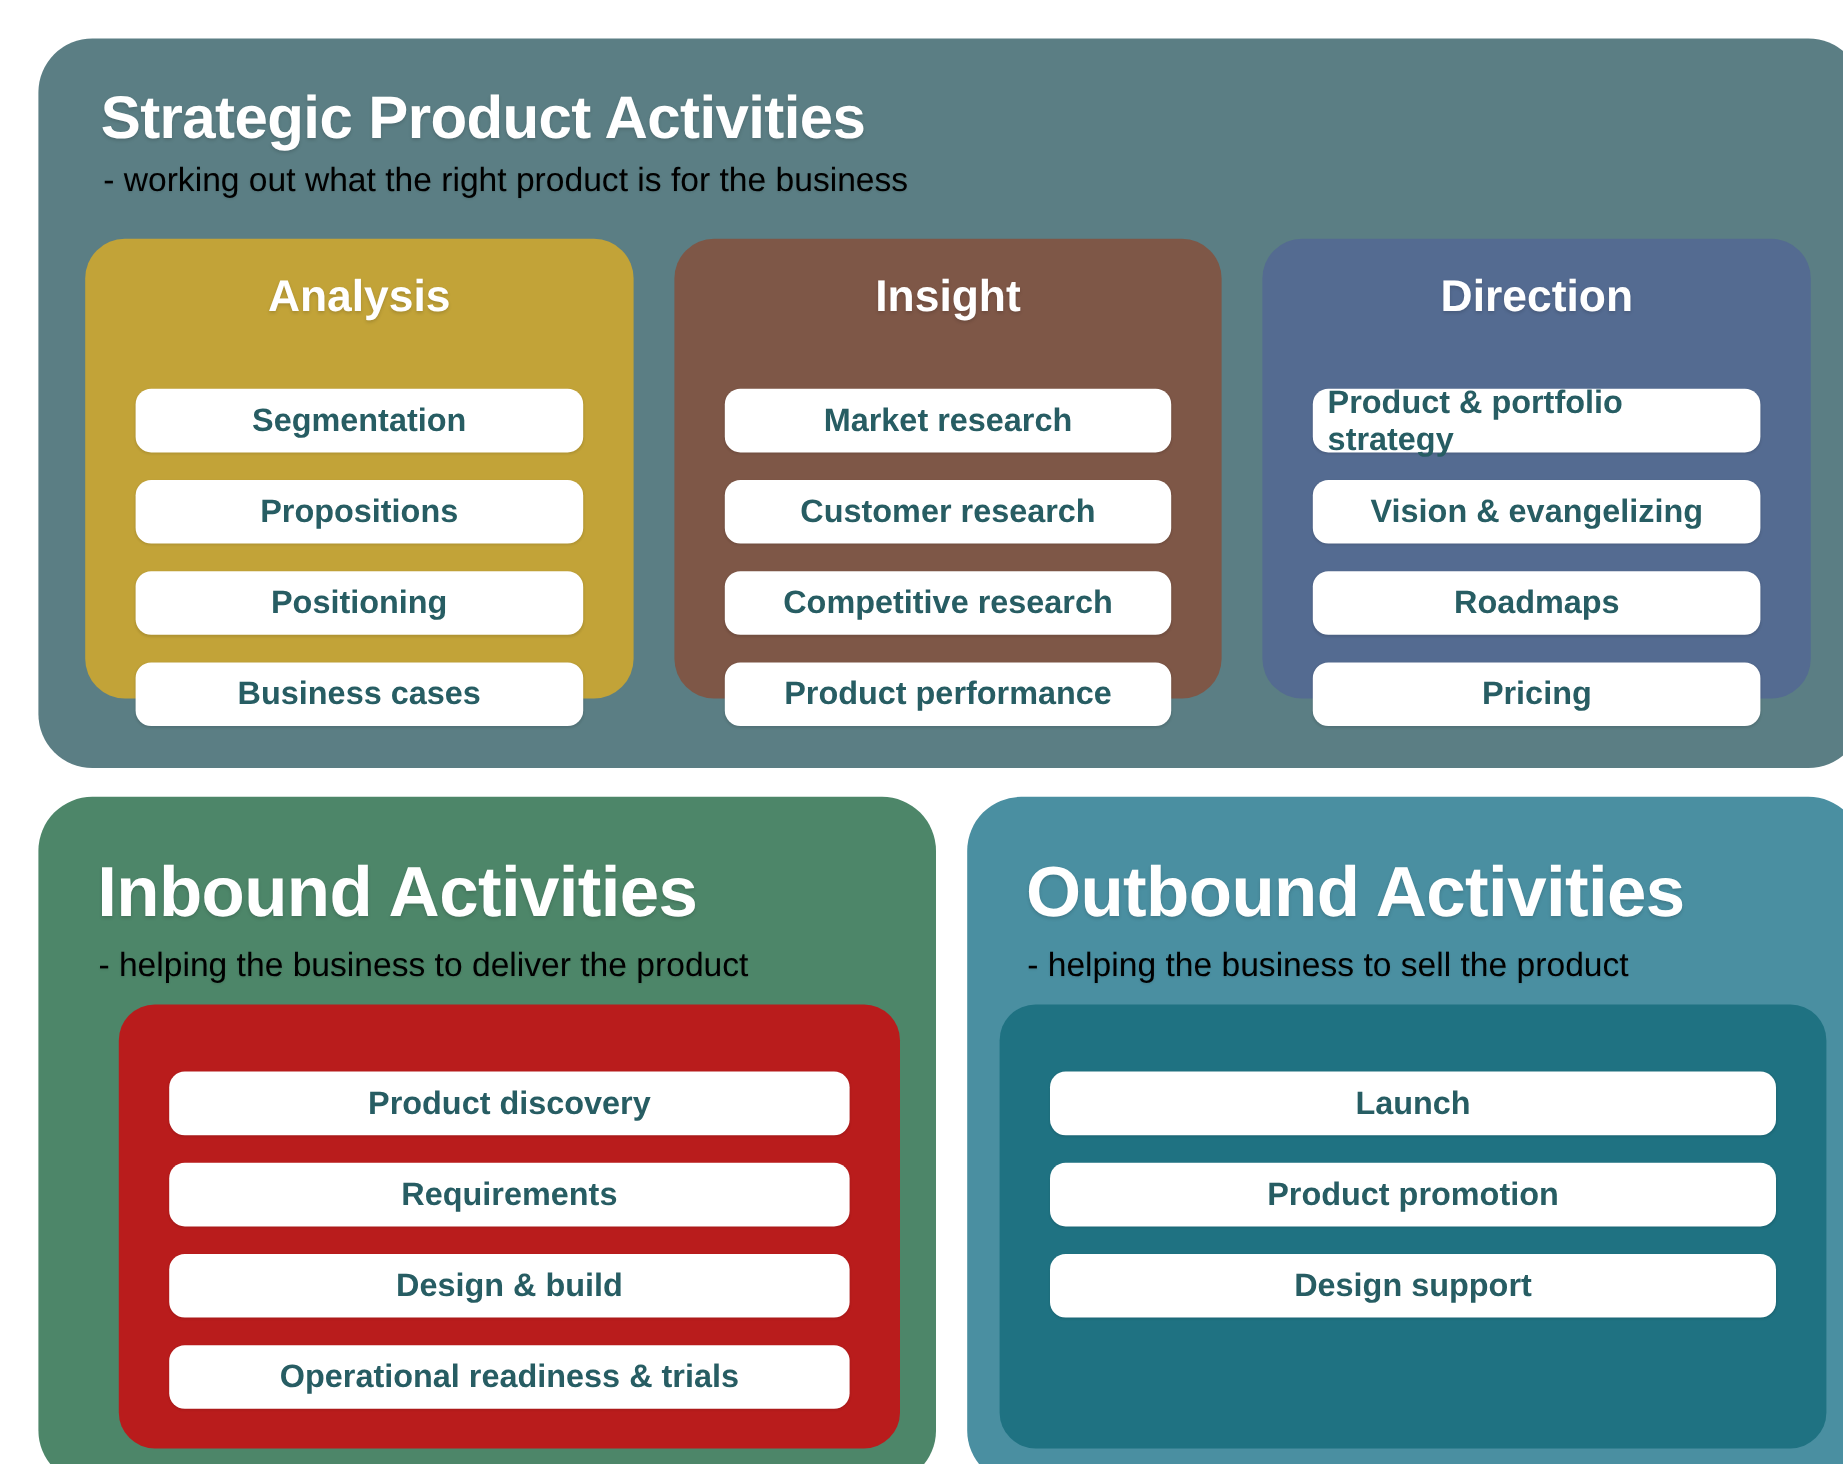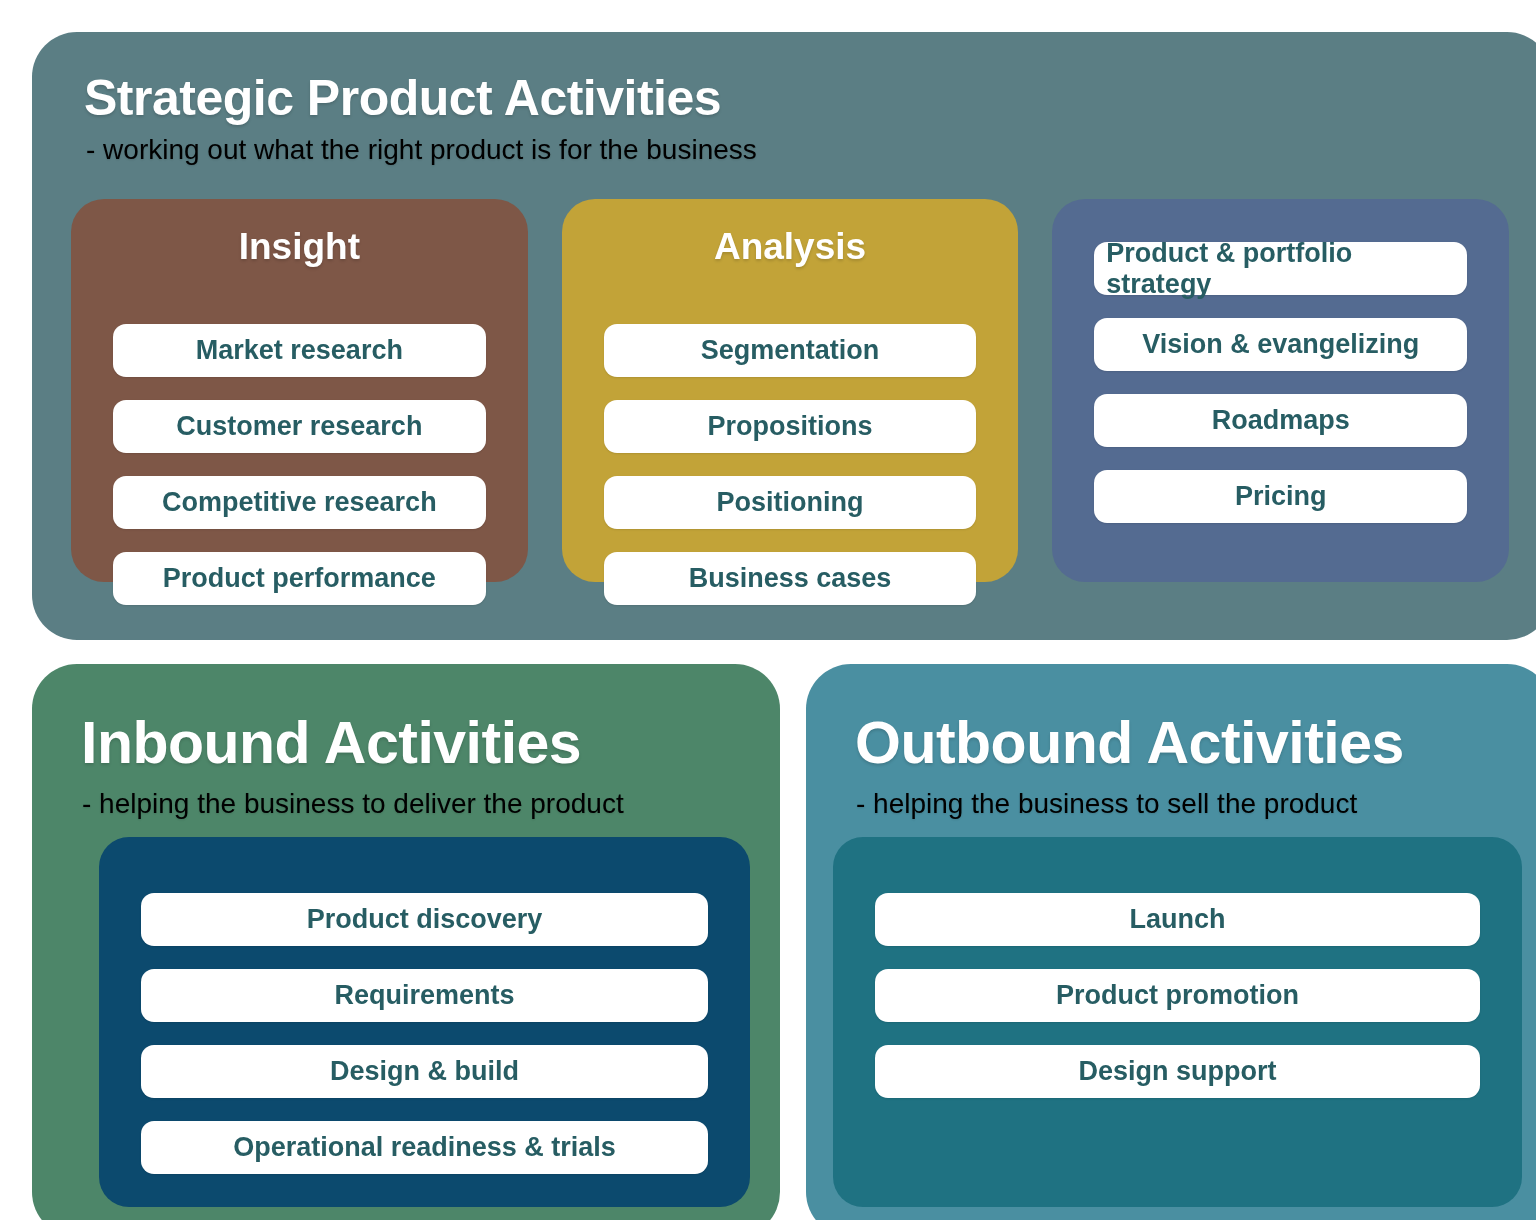--- a/index.html
+++ b/index.html
@@ -44,56 +44,57 @@
     background:#ffffff; border-radius:13px; height:53px;
     display:flex; align-items:center; justify-content:center;
     font-weight:bold; font-size:27px; color:#275d63;
     box-shadow:0 1px 2px rgba(0,0,0,0.10);
   }
 
   .inner-box {
     position:absolute; left:27px; right:30px; top:173px; height:370px;
     border-radius:30px; padding:0 30px;
   }
-  .panel-inbound .inner-box  { background:#0c4a6e;margin-left:40px; }
+  .panel-inbound .inner-box  { background:#b91c1c;margin-left:40px; }
   .panel-outbound .inner-box { background:#1f7282; }
   .inner-box .cards { margin-top:44px; display:flex; flex-direction:column; gap:23px; }
 </style>
 </head>
 <body>
 
 <div class="canvas">
 
   <section class="panel panel-strategic">
     <h1 class="big-title">Strategic Product Activities</h1>
     <p class="subtitle">- working out what the right product is for the business</p>
 
     <div class="columns">
 
+      <div class="column column-analysis">
+        <h2 class="column-title">Analysis</h2>
+        <div class="cards">
+          <div class="card">Segmentation</div>
+          <div class="card">Propositions</div>
+          <div class="card">Positioning</div>
+          <div class="card">Business cases</div>
+        </div>
+      </div>
+
       <div class="column column-insight">
         <h2 class="column-title">Insight</h2>
         <div class="cards">
           <div class="card">Market research</div>
           <div class="card">Customer research</div>
           <div class="card">Competitive research</div>
           <div class="card">Product performance</div>
         </div>
       </div>
 
-      <div class="column column-analysis">
-        <h2 class="column-title">Analysis</h2>
-        <div class="cards">
-          <div class="card">Segmentation</div>
-          <div class="card">Propositions</div>
-          <div class="card">Positioning</div>
-          <div class="card">Business cases</div>
-        </div>
-      </div>
-
       <div class="column column-direction">
+        <h2 class="column-title">Direction</h2>
         <div class="cards">
           <div class="card">Product &amp; portfolio strategy</div>
           <div class="card">Vision &amp; evangelizing</div>
           <div class="card">Roadmaps</div>
           <div class="card">Pricing</div>
         </div>
       </div>
 
     </div>
   </section>

